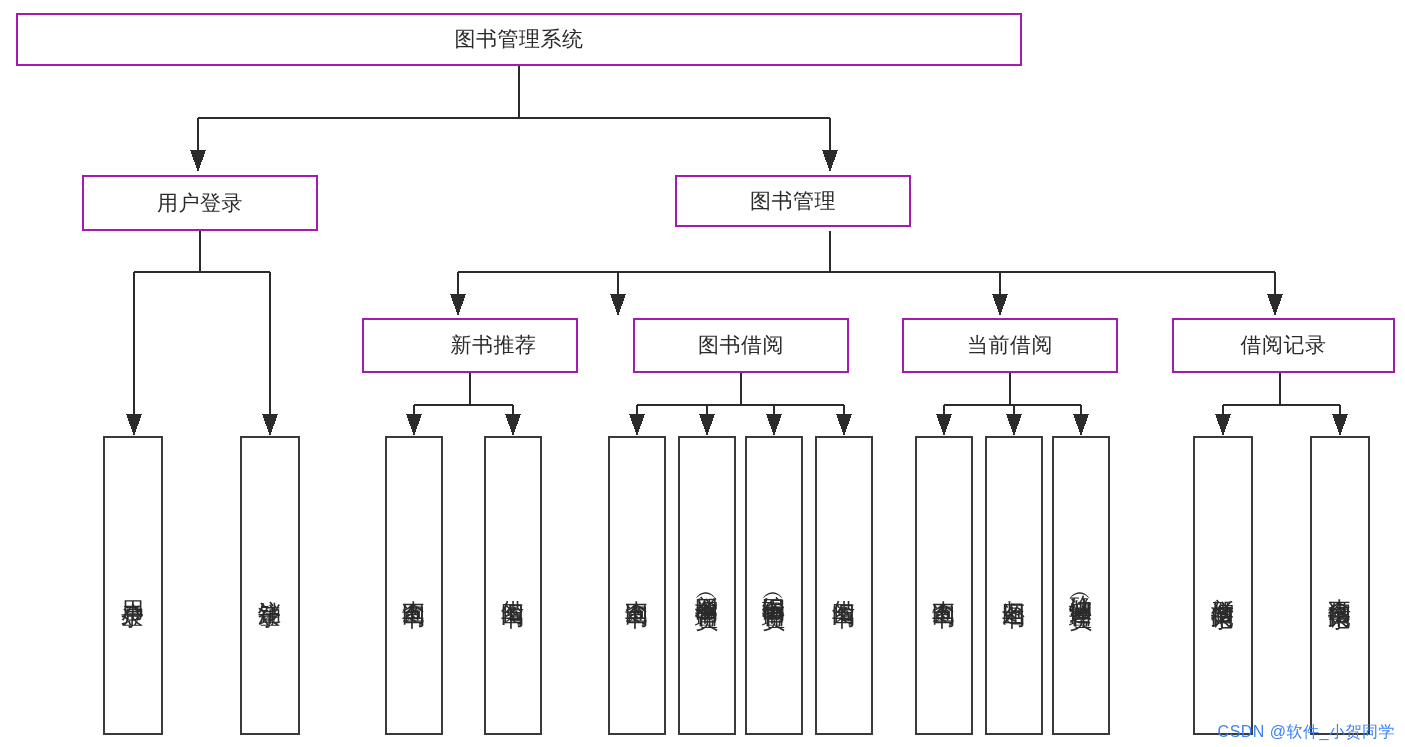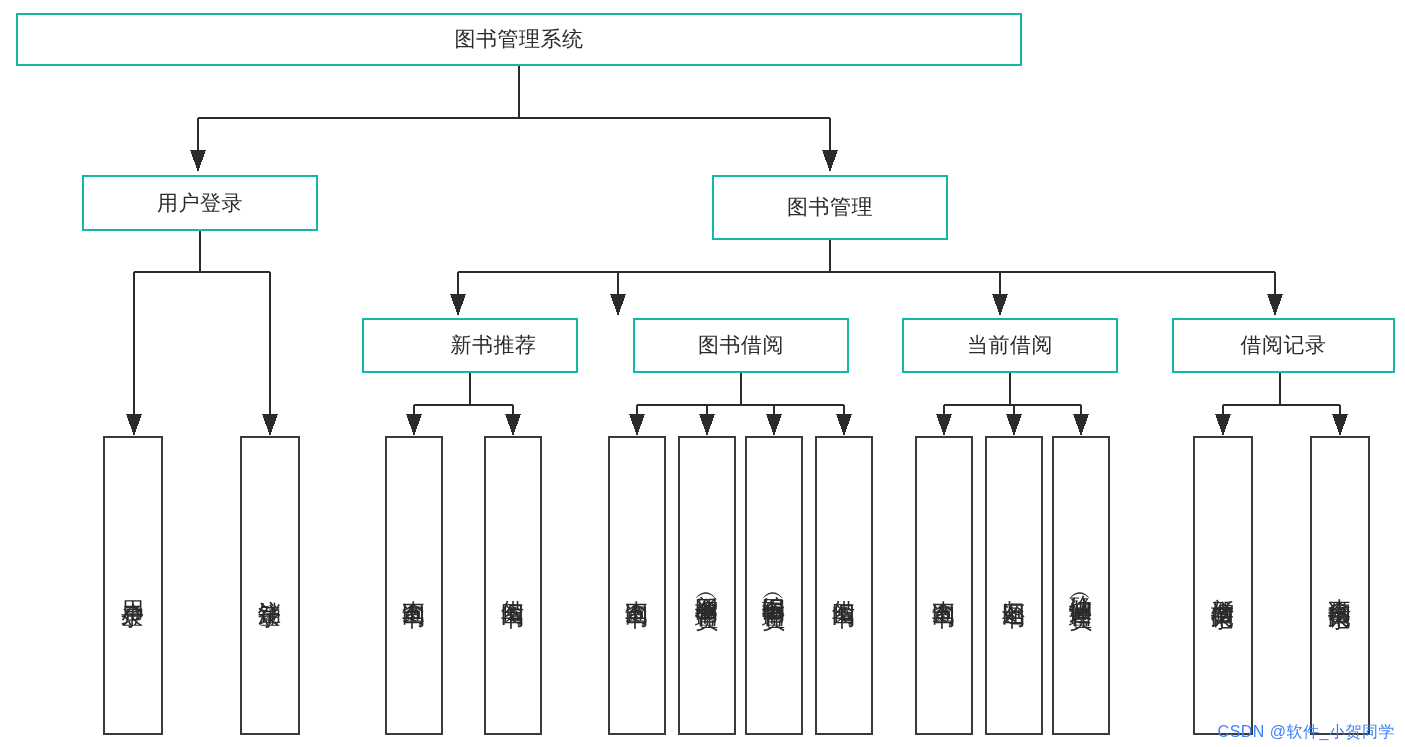--- a/index.html
+++ b/index.html
@@ -5,21 +5,21 @@
   html,body{margin:0;padding:0;background:#ffffff;}
   body{
     width:1405px;height:747px;
     font-family:"Liberation Sans","DejaVu Sans",sans-serif;
     overflow:hidden;position:relative;
   }
   #diagram{position:absolute;left:0;top:0;width:1405px;height:747px;}
   .node-box{
     position:absolute;
     box-sizing:border-box;
-    border:2px solid #14b8a6;
+    border:2px solid #a21caf;
     background:#ffffff;
     display:flex;
     align-items:center;
     justify-content:center;
   }
   .node-label{
     color:#2b2b2b;
     font-size:21px;
     line-height:1.15;
     white-space:nowrap;
@@ -117,21 +117,21 @@
     </g>
 </svg>
 
 <div id="node-layer">
     <div class="node-box" style="left: 16px; top: 13px; width: 1006px; height: 53px;">
       <span class="node-label">图书管理系统</span>
     </div>
     <div class="node-box" style="left: 82px; top: 175px; width: 236px; height: 56px;">
       <span class="node-label">用户登录</span>
     </div>
-    <div class="node-box" style="left: 712px; top: 175px; width: 236px; height: 65px; align-items: center;">
+    <div class="node-box" style="left: 675px; top: 175px; width: 236px; height: 52px; align-items: center;">
       <span class="node-label">图书管理</span>
     </div>
     <div class="node-box" style="left: 362px; top: 318px; width: 216px; height: 55px; padding-left: 47px;">
       <span class="node-label">新书推荐</span>
     </div>
     <div class="node-box" style="left: 633px; top: 318px; width: 216px; height: 55px; font-family: Liberation Serif, serif;">
       <span class="node-label">图书借阅</span>
     </div>
     <div class="node-box" style="left: 902px; top: 318px; width: 216px; height: 55px;">
       <span class="node-label">当前借阅</span>

